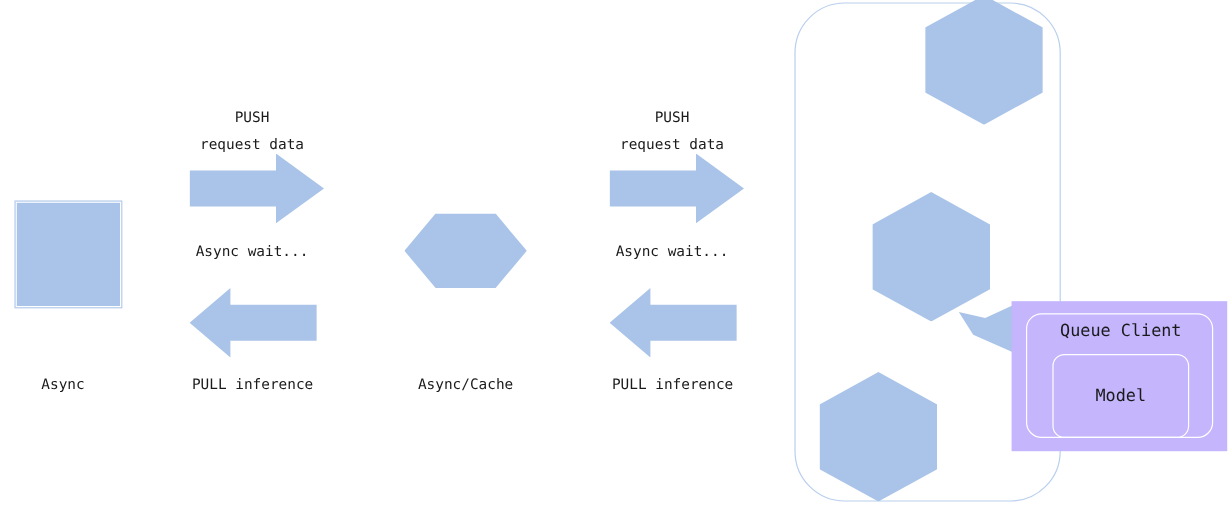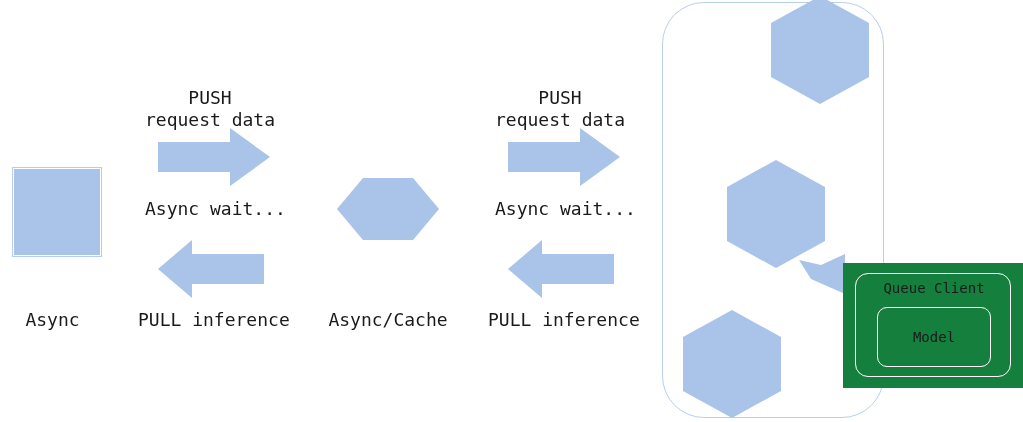--- a/index.html
+++ b/index.html
@@ -14,21 +14,21 @@
   #canvas {
     position: relative;
     width: 1023px;
     height: 422px;
     background: #ffffff;
     overflow: hidden;
   }
   .lbl {
     position: absolute;
     font-family: "DejaVu Sans Mono", "Liberation Mono", monospace;
-    font-size: 18px;
+    font-size: 12px;
     color: #1a1a1a;
     white-space: pre;
     line-height: 20px;
     letter-spacing: 0px;
     text-align: center;
   }
 
   
   .client-box {
     position: absolute;
@@ -76,24 +76,24 @@
   .callout {
     position: absolute;
     left: 843px;
     top: 251px;
     width: 180px;
     height: 125px;
   }
   .callout-body {
     position: absolute;
     left: 0;
-    top: 12px;
+    top: 0;
     width: 180px;
     height: 125px;
-    background: #15803d;
+    background: #c4b5fd;
     box-sizing: border-box;
   }
   .callout-tail {
     position: absolute;
     left: -44px;
     top: 3px;
     width: 46px;
     height: 42px;
   }
   .qc-outer {
@@ -115,21 +115,21 @@
     font-family: "DejaVu Sans Mono", "Liberation Mono", monospace;
     font-size: 14px;
     color: #1a1a1a;
     white-space: pre;
   }
   .model-box {
     position: absolute;
     left: 21px;
     top: 33px;
     width: 114px;
-    height: 60px;
+    height: 70px;
     border: 1px solid #ffffff;
     border-radius: 10px;
     box-sizing: border-box;
     display: flex;
     align-items: center;
     justify-content: center;
   }
   .model-label {
     font-family: "DejaVu Sans Mono", "Liberation Mono", monospace;
     font-size: 14px;

